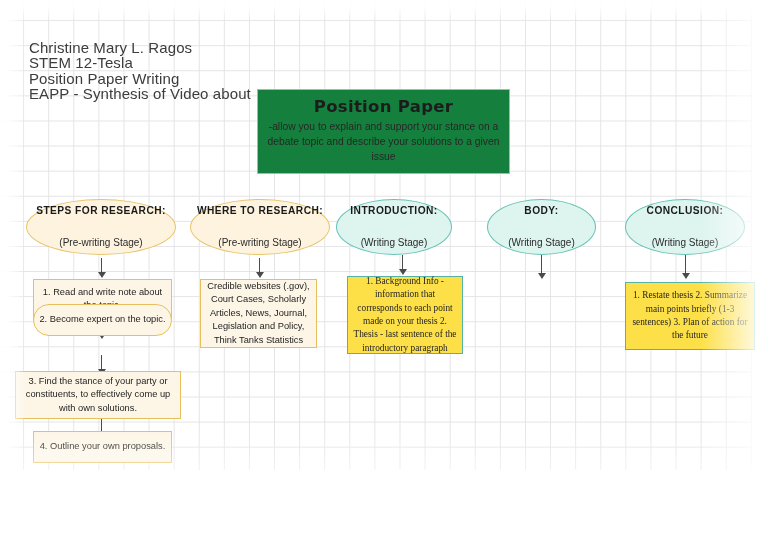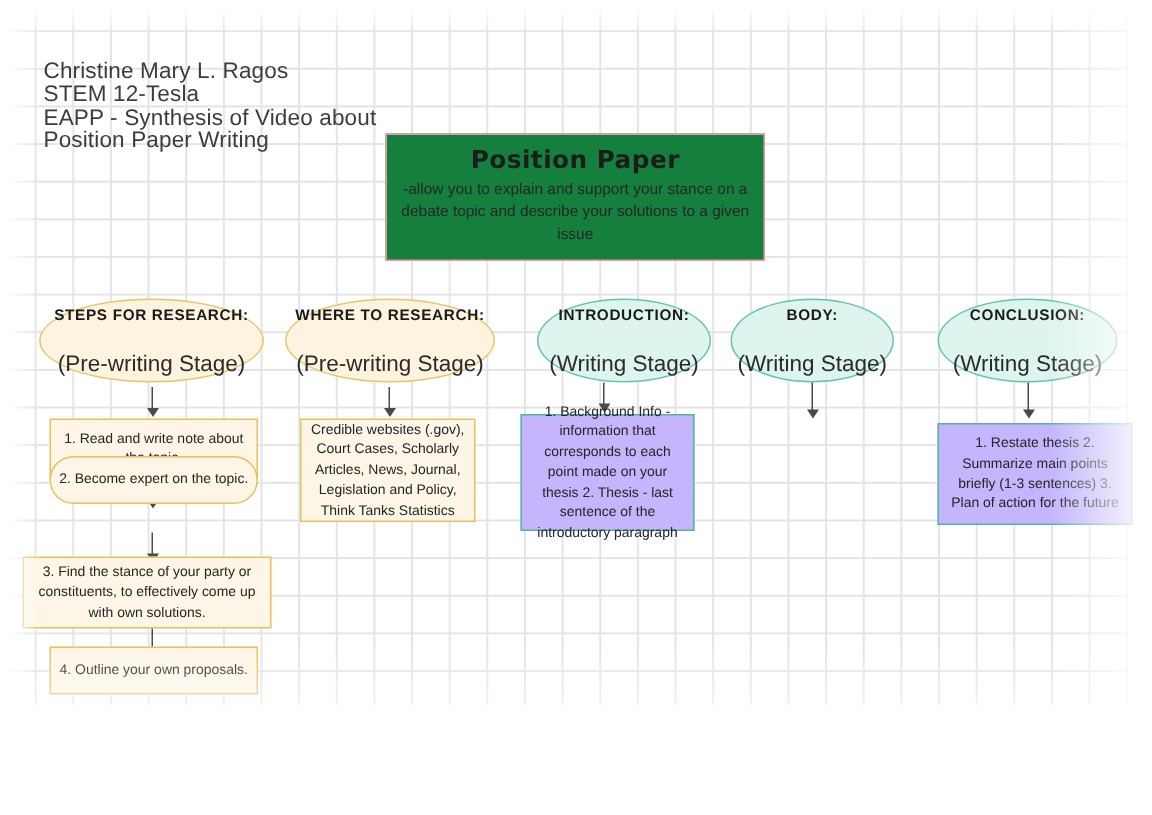--- a/index.html
+++ b/index.html
@@ -112,21 +112,21 @@
   }
   .ellipse .e-title {
     font-family: Liberation Sans, sans-serif;
     font-size: 10.2px;
     font-weight: bold;
     letter-spacing: 0.45px;
     color: #1a1a1a;
     line-height: 14px;
   }
   .ellipse .e-sub {
-    font-size: 15px;
+    font-size: 10px;
     color: #2b2b2b;
     line-height: 14px;
     margin-top: 18px;
   }
   .ellipse.warm {
     background: #fdf3df;
     border: 1.4px solid #e8c46a;
   }
   .ellipse.cool {
     background: #ddf4ef;
@@ -144,22 +144,23 @@
     font-size: 9.3px;
     line-height: 13.4px;
     color: #242424;
     padding: 3px 5px;
   }
   .box.warm {
     background: #fdf6e7;
     border: 1.4px solid #e9bf5e;
   }
   .box.cool {
-    background: #c4b5fd;
+    background: #fde047;
     border: 1.4px solid #55b3a5;
+    font-family: Liberation Serif, serif;
   }
 
   
   .arrow {
     position: absolute;
     width: 9px;
   }
   .arrow .shaft {
     position: absolute;
     left: 4px;
@@ -179,22 +180,22 @@
 </head>
 <body>
 
 <div id="canvas">
 
   <div id="grid"></div>
 
   <div id="header-block">
     <div>Christine Mary L. Ragos</div>
     <div>STEM 12-Tesla</div>
+    <div>Position Paper Writing</div>
     <div>EAPP - Synthesis of Video about</div>
-    <div>Position Paper Writing</div>
   </div>
 
   <div id="title-card">
     <div class="big">Position Paper</div>
     <div class="sub">-allow you to explain and support your stance on a debate topic and describe your solutions to a given issue</div>
   </div>
 
   <div class="ellipse warm" style="left:26px; top:199px; width:150px; height:56px;">
     <div class="e-title">STEPS FOR RESEARCH:</div>
     <div class="e-sub">(Pre-writing Stage)</div>
@@ -233,21 +234,21 @@
     <div class="e-sub">(Pre-writing Stage)</div>
   </div>
   <div class="arrow" style="left:255px; top:258px; height:21px;">
     <div class="shaft" style="height:15px;"></div>
       <div class="head" style="top:14px;"></div>
   </div>
   <div class="box warm" style="left:200px; top:279px; width:117px; height:69px;">
     <span>Credible websites (.gov), Court Cases, Scholarly Articles, News, Journal, Legislation and Policy, Think Tanks Statistics</span>
   </div>
 
-  <div class="ellipse cool" style="left:358px; top:199px; width:116px; height:56px;">
+  <div class="ellipse cool" style="left:336px; top:199px; width:116px; height:56px;">
     <div class="e-title">INTRODUCTION:</div>
     <div class="e-sub">(Writing Stage)</div>
   </div>
   <div class="arrow" style="left:398px; top:255px; height:21px;">
     <div class="shaft" style="height:15px;"></div>
       <div class="head" style="top:14px;"></div>
   </div>
   <div class="box cool" style="left:347px; top:276px; width:116px; height:78px;">
     <span>1. Background Info - information that corresponds to each point made on your thesis 2. Thesis - last sentence of the introductory paragraph</span>
   </div>

